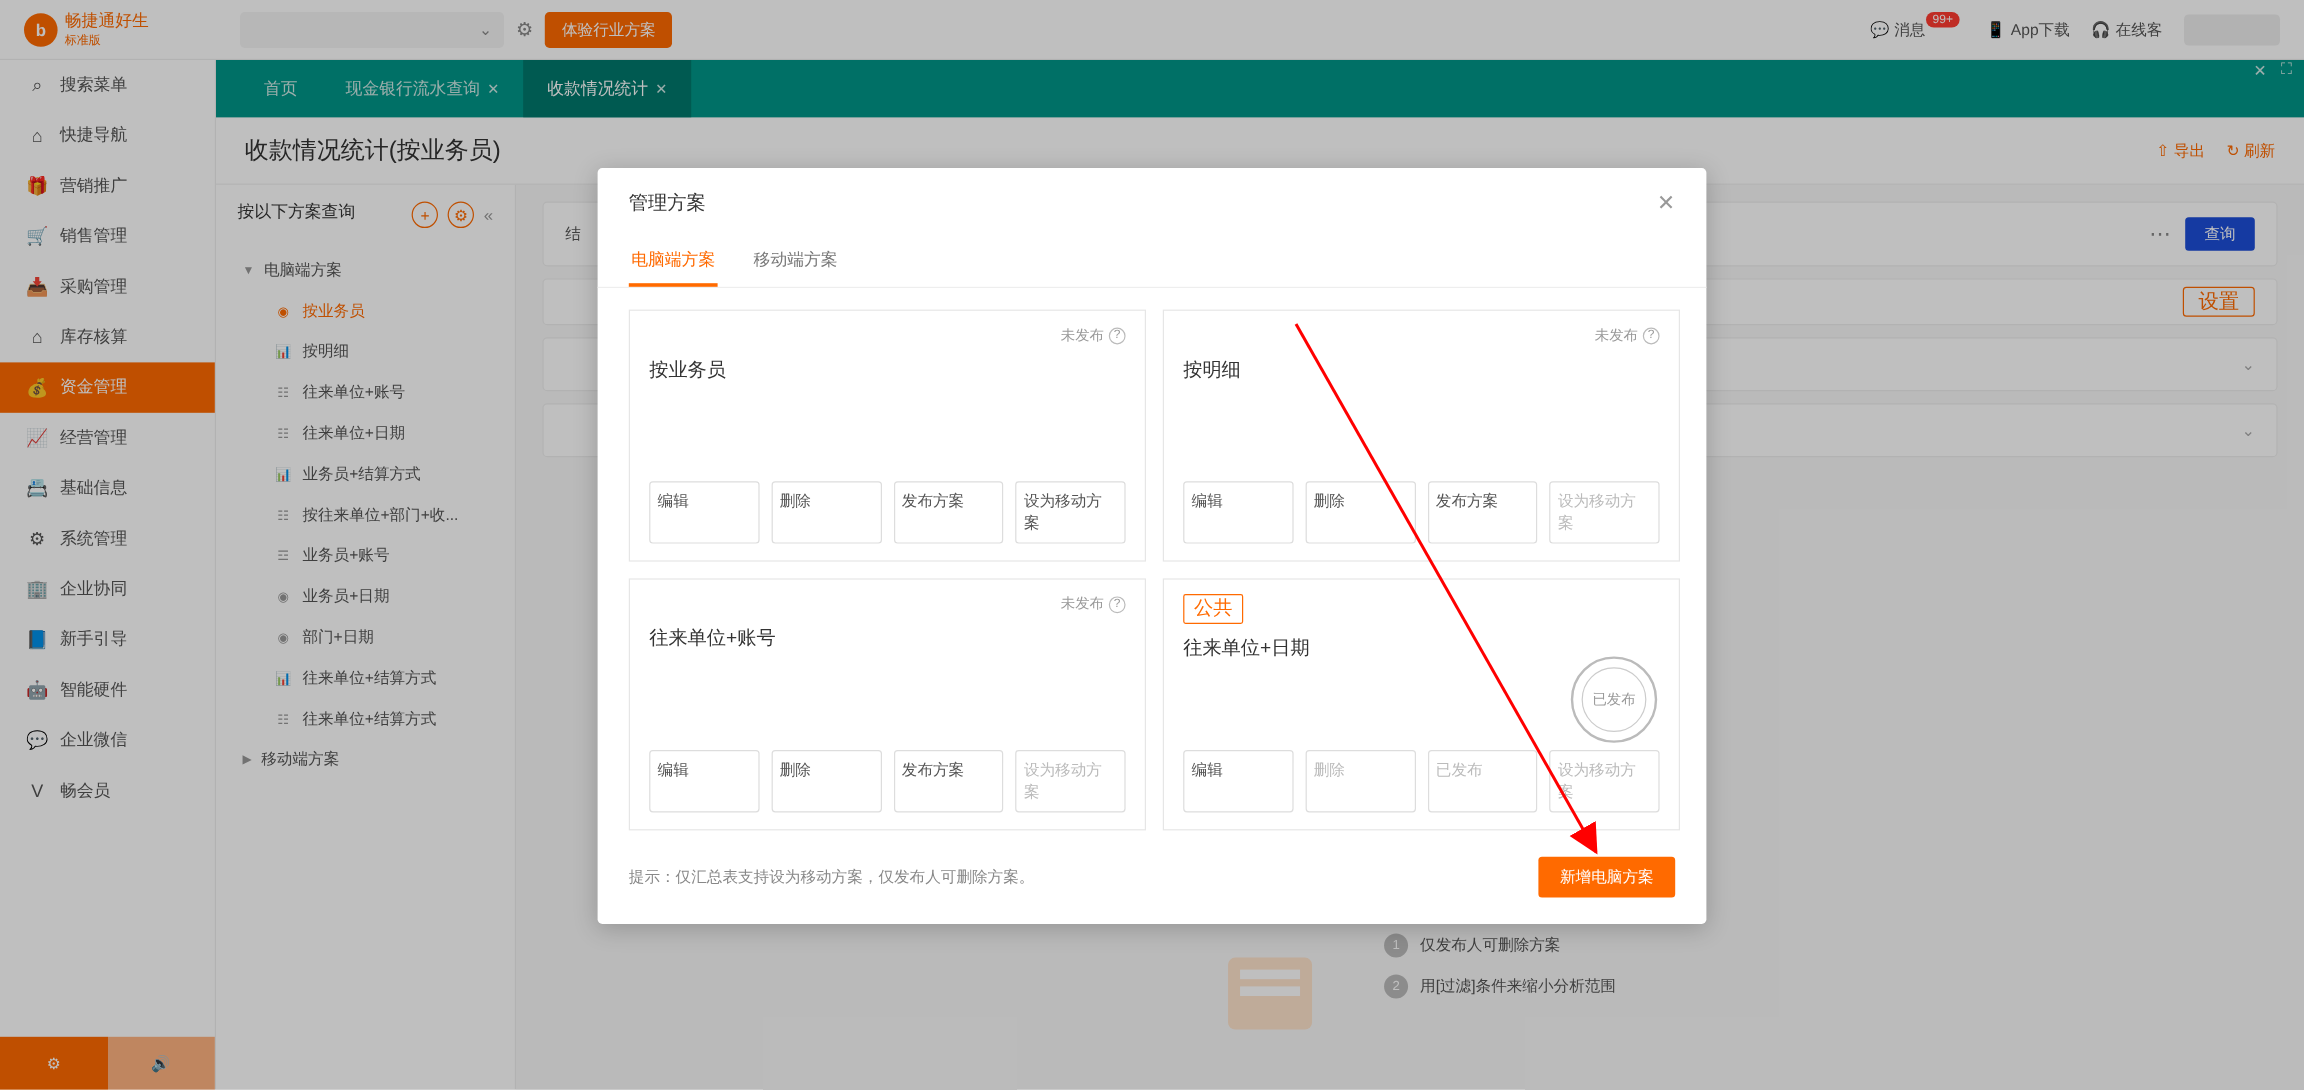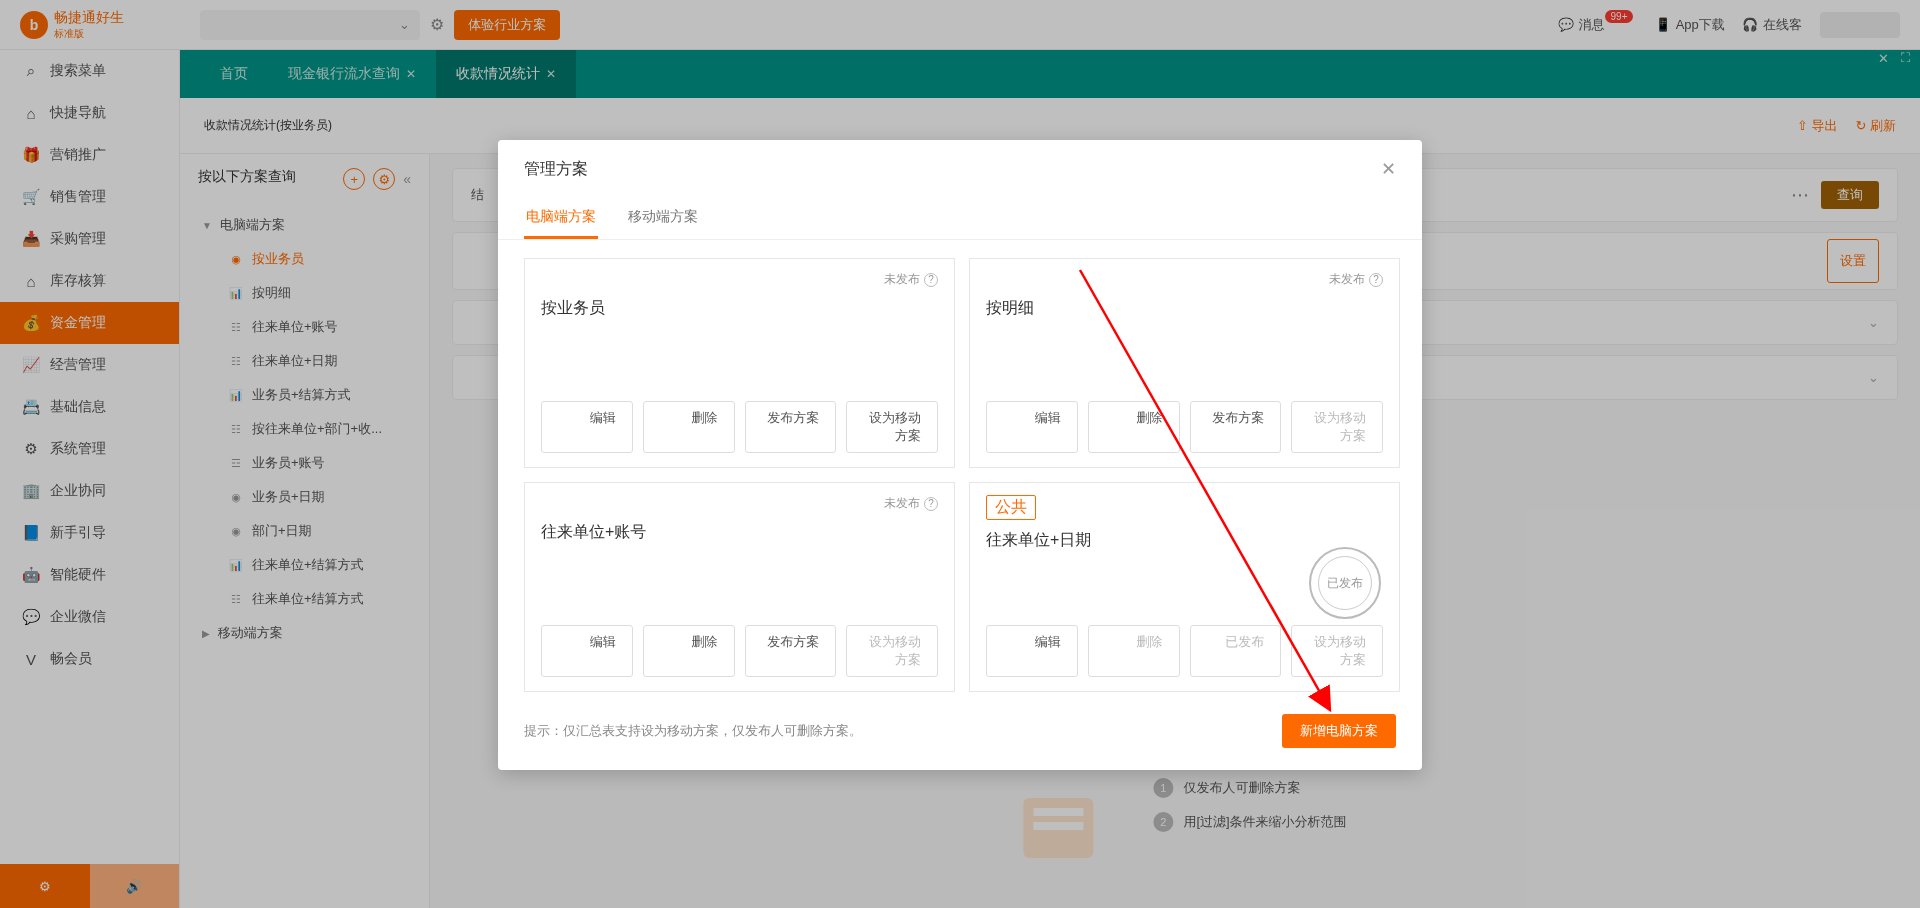--- a/index.html
+++ b/index.html
@@ -31,21 +31,21 @@
 
 
 .tabsrow{position:absolute;top:50px;left:180px;right:0;height:48px;background:#009688;display:flex;align-items:flex-start;padding-left:20px;gap:0}
 .tab{color:#cfe8e5;padding:0 20px;height:48px;display:flex;align-items:center;gap:6px;font-size:14px}
 .tab.current{background:#00786c;color:#fff}
 .tab-x{color:#cfe8e5;font-size:12px}
 .tabs-right{margin-left:auto;display:flex;align-items:center;padding-right:10px;gap:12px;color:#cfe8e5}
 
 
 .pagehdr{position:absolute;top:98px;left:180px;right:0;height:56px;background:#fff;border-bottom:1px solid #eee;display:flex;align-items:center;padding:0 24px}
-.pagehdr h2{font-size:12px;font-weight:500;color:#333}
+.pagehdr h2{font-size:20px;font-weight:500;color:#333}
 .pagehdr-actions{margin-left:auto;display:flex;gap:18px;color:#ff6a00;font-size:13px;align-items:flex-start}
 
 
 .filterpanel{position:absolute;top:154px;left:180px;width:250px;bottom:0;background:#fff;border-right:1px solid #eee}
 .filter-hdr{display:flex;align-items:flex-start;padding:14px 18px;font-size:14px;color:#333}
 .filter-hdr-icons{margin-left:auto;display:flex;gap:8px;align-items:center}
 .circ-icon{width:22px;height:22px;border:1px solid #ff6a00;border-radius:50%;display:flex;align-items:center;justify-content:center;color:#ff6a00;font-size:13px}
 .collapse-icon{color:#999;font-size:14px}
 .tree{padding:4px 0}
 .tree-node{display:flex;align-items:center;padding:8px 12px 8px 22px;color:#555;font-size:13px;gap:8px}
@@ -53,22 +53,22 @@
 .tree-node.leaf{padding-left:48px}
 .tree-node.sel{color:#ff6a00}
 .tree-ic{width:16px;height:16px;display:flex;align-items:center;justify-content:center;font-size:11px;color:#999}
 .tree-ic.sel{color:#ff6a00}
 .caret{font-size:10px;color:#999}
 
 
 .maincontent{position:absolute;top:154px;left:430px;right:0;bottom:0;background:#f9f9f9;padding:14px 22px}
 .mc-row{background:#fff;border:1px solid #eee;border-radius:4px;padding:12px 18px;margin-bottom:10px;display:flex;align-items:center}
 .mc-row .rt{margin-left:auto;display:flex;gap:10px;align-items:center}
-.btn-outline{border:1px solid #ff6a00;color:#ff6a00;padding:12px 12px;border-radius:3px;font-size:13px}
-.btn-fill{background:#a16207;color:#fff;padding:5px 16px;border-radius:3px;font-size:13px}
+.btn-outline{border:1px solid #ff6a00;color:#ff6a00;padding:0 12px;border-radius:3px;font-size:17px}
+.btn-fill{background:#1d4ed8;color:#fff;padding:5px 16px;border-radius:3px;font-size:13px}
 .dots{color:#888;font-size:18px;letter-spacing:2px}
 .panel-expand{background:#fff;border:1px solid #eee;border-radius:4px;padding:14px 18px;margin-bottom:10px;display:flex;justify-content:flex-end;color:#aaa}
 .hints{position:absolute;bottom:40px;left:50%;transform:translateX(-50%);display:flex;gap:30px;align-items:flex-start}
 .hint-img{width:120px;height:90px}
 .hint-list{display:flex;flex-direction:column;gap:14px}
 .hint-item{display:flex;align-items:center;gap:10px;color:#555;font-size:13px}
 .hint-num{width:20px;height:20px;border-radius:50%;background:#bbb;color:#fff;display:flex;align-items:center;justify-content:center;font-size:11px}
 
 
 .overlay{position:absolute;inset:0;background:rgba(0,0,0,0.25)}
@@ -79,21 +79,21 @@
 .mtab{padding:10px 2px;font-size:14px;color:#777;border-bottom:3px solid transparent}
 .mtab.on{color:#ff6a00;border-bottom-color:#ff6a00}
 .modal-body{padding:18px 22px 6px 26px;max-height:470px;overflow-y:scroll}
 .cards{display:grid;grid-template-columns:1fr 1fr;gap:14px}
 .card{border:1px solid #e6e6e6;border-radius:0;padding:12px 16px 14px;display:flex;flex-direction:column;min-height:210px;position:relative}
 .card-top{display:flex;justify-content:flex-end;align-items:center;gap:4px;color:#999;font-size:12px}
 .card-top .q{width:14px;height:14px;border:1px solid #bbb;border-radius:50%;display:flex;align-items:center;justify-content:center;font-size:10px}
 .pub-tag{border:1px solid #ff6a00;color:#ff6a00;padding:1px 8px;border-radius:2px;font-size:16px;margin-right:auto}
 .card-title{font-size:16px;color:#333;margin-top:10px}
 .card-actions{margin-top:auto;display:flex;gap:10px}
-.sbtn{border:1px solid #ddd;background:#fff;padding:7px 16px;flex:1;text-align:right;font-size:13px;color:#555;border-radius:3px}
+.sbtn{border:1px solid #ddd;background:#fff;padding:7px 6px;flex:1;text-align:left;font-size:13px;color:#555;border-radius:3px}
 .sbtn.dis{color:#bbb}
 .stamp{position:absolute;right:18px;top:64px;width:72px;height:72px;border:2px solid #bbb;border-radius:50%;display:flex;align-items:center;justify-content:center;color:#999;font-size:12px}
 .stamp-inner{width:54px;height:54px;border:1px solid #ccc;border-radius:50%;display:flex;align-items:center;justify-content:center}
 .modal-ftr{display:flex;align-items:center;padding:16px 26px 22px;border-top:0}
 .modal-ftr .tip{color:#888;font-size:13px}
 .modal-ftr .primary{margin-left:auto;background:#ff6a00;color:#fff;padding:8px 18px;border-radius:3px;font-size:13px}
 
 
 .modal-body::-webkit-scrollbar{width:14px}
 .modal-body::-webkit-scrollbar-track{background:#f0f0f0}

